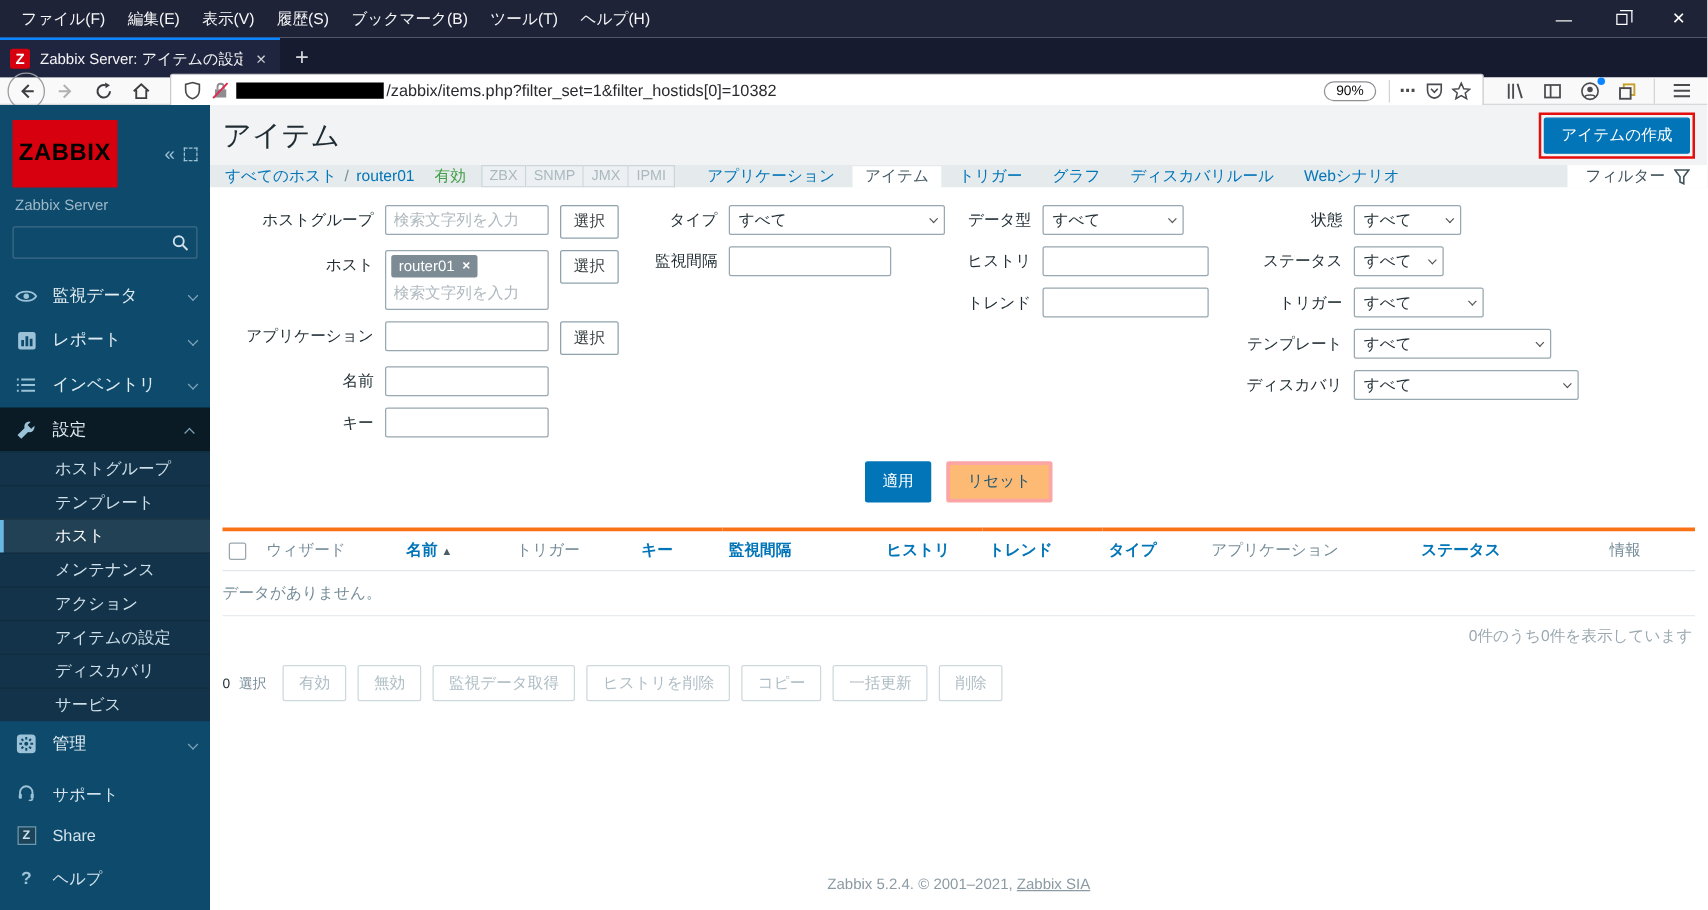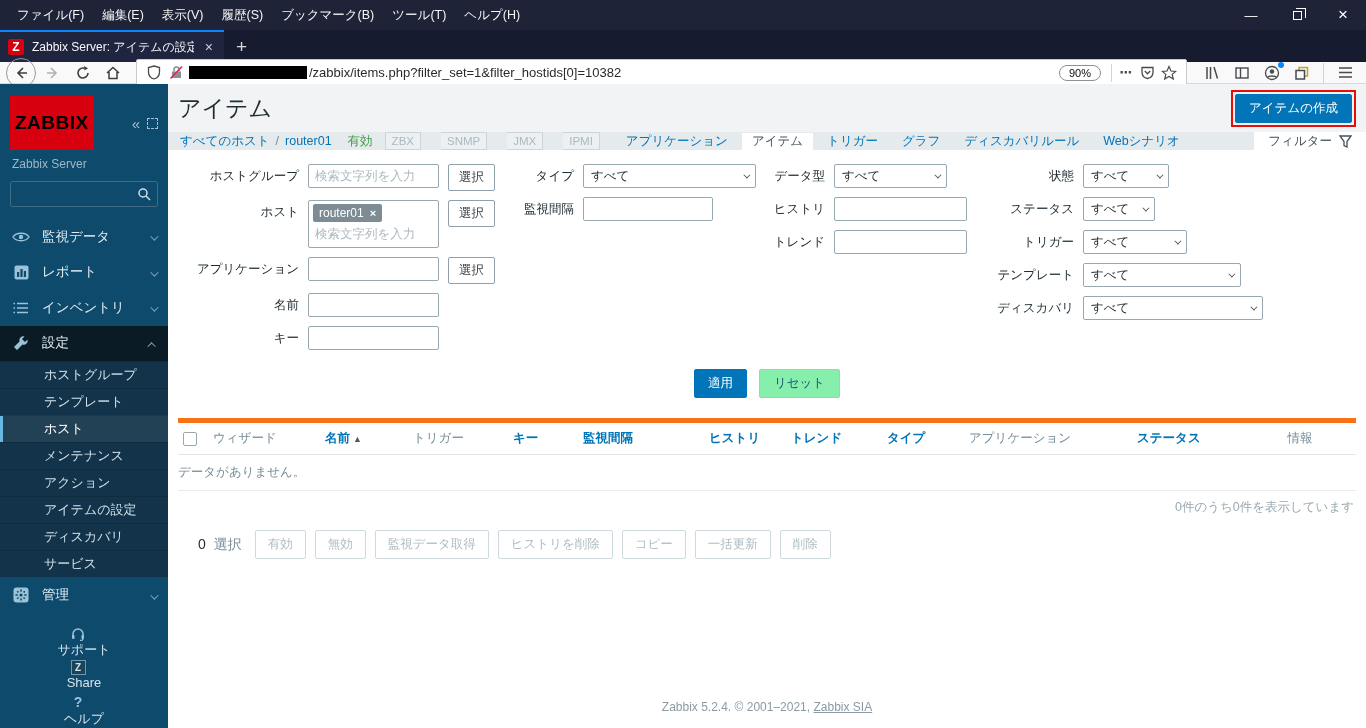--- a/index.html
+++ b/index.html
@@ -53,38 +53,38 @@
   .smenu-item .ic { width:18px; margin-right:12px; display:flex; justify-content:center; color:#9cc2d8; }
   .smenu-item .chev-wrap { margin-left:auto; color:#7fa6bd; }
   .smenu-item.expanded { background:#0a1b25; }
   .chev { display:inline-block; width:6px; height:6px; border-right:1.5px solid currentColor; border-bottom:1.5px solid currentColor; transform:rotate(45deg) translateY(-2px); }
   .chev.up { transform:rotate(-135deg) translateY(-2px); }
   .submenu { background:#123349; }
   .sub-item { height:27px; display:flex; align-items:center; padding-left:44px; font-size:13px; color:#cfe0ea; border-top:1px solid rgba(0,0,0,.14); position:relative; }
   .sub-item.selected { background:rgba(255,255,255,.07); color:#fff; }
   .sub-item.selected:before { content:""; position:absolute; left:0; top:0; bottom:0; width:3px; background:#69b7e3; }
   .side-gap { height:14px; }
-  .sfoot-item { height:34px; display:flex; align-items:center; padding:0 12px; font-size:13px; color:#d5e3ec;flex-direction:column; }
+  .sfoot-item { height:34px; display:flex; padding:0 12px; font-size:13px; color:#d5e3ec; }
   .sfoot-item .ic { width:18px; margin-right:12px; display:flex; justify-content:center; color:#9cc2d8; }
   .zshare { width:15px; height:15px; background:#1b4459; border:1px solid #6d99b1; color:#cfe3ee; font-size:10px; font-weight:bold; display:flex; align-items:center; justify-content:center; }
   .qmark { font-size:14px; font-weight:bold; color:#9cc2d8; }
 
   
   .main { flex:1; display:flex; flex-direction:column; background:#fff; min-width:0; }
   .page-header { background:#f1f3f4; height:48px; display:flex; align-items:center; padding:0 10px; }
   .page-title { font-size:23px; color:#1f2c33; font-weight:normal; }
   .create-wrap { margin-left:auto; border:2px solid #e60d0d; padding:2px; }
   .btn-primary { background:#0275b8; color:#fff; border:1px solid #0275b8; font-size:12.5px; padding:5px 13px; border-radius:2px; cursor:pointer; font-family:inherit; }
 
   .nav-strip { background:#e5eaec; display:flex; align-items:stretch; padding-left:10px; font-size:12.5px; }
   .strip-left { display:flex; align-items:center; gap:4px; flex-wrap:nowrap; }
   .crumb-link { color:#0275b8; text-decoration:none; padding:0 2px; }
   .crumb-sep { color:#768d99; }
   .status-enabled { color:#429e47; margin:0 8px 0 10px; }
-  .iface-group { display:flex; margin-right:12px;gap:20px; }
+  .iface-group { display:flex; margin-right:12px; }
   .iface-badge { border:1px solid #ccd5d9; border-left:none; background:#edf0f2; color:#aab9c0; font-size:11.5px; padding:2px 6px; }
   .iface-badge:first-child { border-left:1px solid #ccd5d9; }
   .strip-tab { display:flex; align-items:center; padding:0 10px; color:#0275b8; }
   .strip-tab.active { background:#fff; color:#455a64; }
   .filter-tab { margin-left:auto; background:#fff; color:#42535c; display:flex; align-items:center; gap:7px; padding:0 14px; font-size:12.5px; }
 
   
   .filter-panel { background:#fff; padding:14px 10px 6px 10px; }
   .fcols { display:flex; }
   .frow { display:flex; margin-bottom:9px; align-items:flex-start; }
@@ -96,40 +96,40 @@
   .tinput { border:1px solid #98a8b0; border-radius:2px; height:24px; padding:0 6px; font-size:12.5px; font-family:inherit; color:#1f2c33; }
   .tinput::placeholder { color:#aeb9bf; }
   .sel { border:1px solid #98a8b0; border-radius:2px; height:24px; background:#fff; display:flex; align-items:center; justify-content:space-between; padding:0 7px; font-size:12.5px; color:#1f2c33; }
   .sel .chev { width:5px; height:5px; border-color:#555; }
   .btn-gray { background:#fff; border:1px solid #8fa1ab; border-radius:2px; color:#383e42; font-size:12.5px; padding:4px 10px; margin-left:9px; font-family:inherit; cursor:pointer; }
   .multisel { border:1px solid #98a8b0; border-radius:2px; width:131px; padding:3px 4px 4px 4px; }
   .chip { display:inline-flex; align-items:center; gap:6px; background:#7c8b94; color:#fff; font-size:12px; padding:2px 6px; border-radius:2px; }
   .chip .x { font-weight:bold; font-size:11px; cursor:pointer; }
   .ms-placeholder { color:#aeb9bf; font-size:12.5px; padding:4px 2px 0 2px; }
   .filter-btns { display:flex; justify-content:center; gap:12px; padding:10px 0 12px 0; }
-  .btn-alt { background:#86efac; border:1px solid #fca5a5; border-radius:2px; color:#1e5876; font-size:12.5px; padding:5px 14px; font-family:inherit; cursor:pointer; }
+  .btn-alt { background:#fdba74; border:3px solid #fca5a5; border-radius:2px; color:#1e5876; font-size:12.5px; padding:5px 14px; font-family:inherit; cursor:pointer; }
 
   
   .subfilter { padding:10px 10px 8px 10px; border-top:1px solid #e8ecee; font-size:13px; }
   .subfilter b { color:#1f2c33; font-weight:bold; }
   .subfilter span.hint { color:#9aa8b0; margin-left:8px; }
 
   
   .items-table { width:calc(100% - 20px); margin:2px 10px 0 10px; border-collapse:collapse; font-size:12.5px; }
-  .items-table th { text-align:left; padding:7px 5px; border-bottom:1px solid #e1e7ea; border-top:5px solid #f97316; font-weight:normal; white-space:nowrap; }
+  .items-table th { text-align:left; padding:7px 5px; border-bottom:1px solid #e1e7ea; border-top:3px solid #f97316; font-weight:normal; white-space:nowrap; }
   th.sortable { color:#0275b8; font-weight:bold; }
   th.plain { color:#768d99; }
   .sort-arrow { font-size:9px; color:#4d5c64; margin-left:3px; }
   .cbox { width:14px; height:14px; border:1px solid #9aa7ad; border-radius:2px; background:#fff; display:inline-block; vertical-align:middle; }
   .empty-row td { color:#768d99; padding:9px 0; border-bottom:1px solid #e8ecee; }
   .paging { text-align:right; color:#9aa8b0; font-size:12.5px; padding:8px 12px 4px 0; }
 
   
   .action-row { display:flex; align-items:center; padding:10px; gap:9px; }
-  .sel-count { font-size:14px; margin-right:4px;margin-left:20px; }
+  .sel-count { font-size:11px; margin-right:4px; }
   .sel-count .n { color:#1f2c33; }
   .sel-count .lbl { color:#768d99; margin-left:4px; }
   .btn-disabled { background:#fff; border:1px solid #ced9de; border-radius:2px; color:#aebdc4; font-size:12.5px; padding:5px 12px; font-family:inherit; }
 
   .page-footer { margin-top:auto; text-align:center; color:#8b9aa3; font-size:12px; padding:12px 0 14px 0; }
   .page-footer a { color:#8b9aa3; }
 
   svg { display:block; }
 </style>
 </head>

